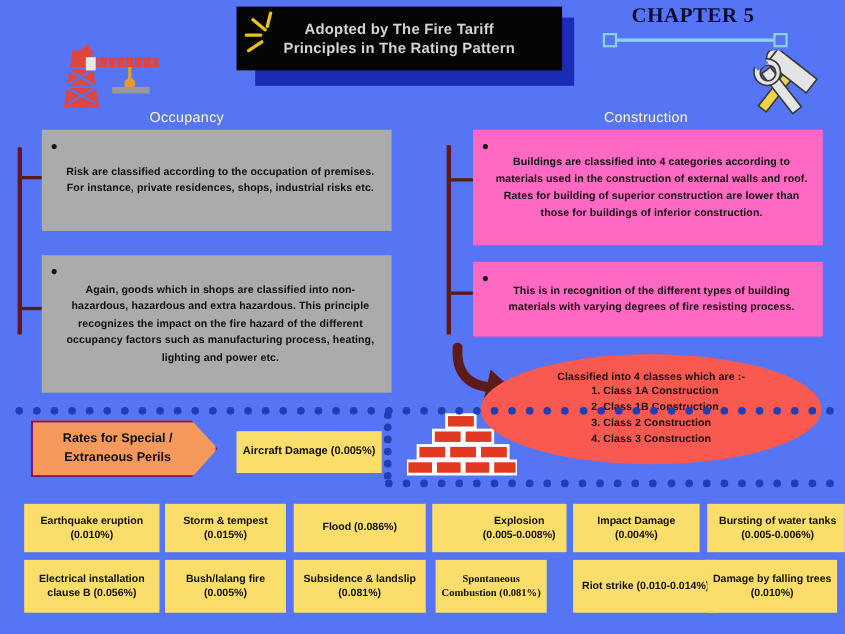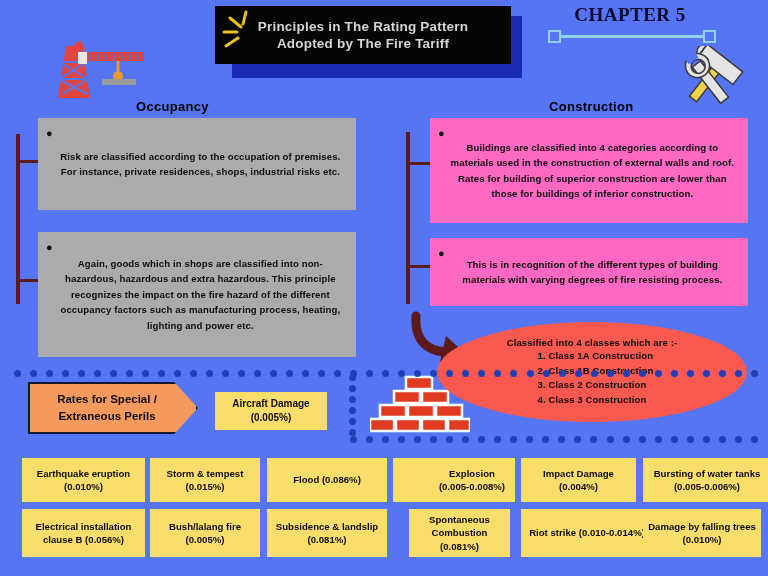--- a/index.html
+++ b/index.html
@@ -32,21 +32,21 @@
     font-family:"Liberation Serif", serif;font-size:19px;font-weight:bold;
     color:#0a0a2e;text-align:center;line-height:22px;letter-spacing:.5px;
   }
   #chapter-rule{position:absolute;left:8px;top:26px;width:168px;height:14px;}
   .rule-line{position:absolute;left:10px;top:5px;width:148px;height:3px;background:#8fd2e8;}
   .rule-sq{position:absolute;top:0;width:13px;height:13px;border:2px solid #8fd2e8;background:#5575f5;box-sizing:border-box;}
   .rule-sq.l{left:0;} .rule-sq.r{right:0;}
 
   
   .sec-head{
-    position:absolute;font-size:13px;font-weight:bold;color:#000000;
+    position:absolute;font-size:13px;font-weight:normal;color:#fef9c3;
     letter-spacing:.3px;
   }
   #head-occupancy{left:136px;top:99px;}
   #head-construction{left:549px;top:99px;}
 
   
   #crane-icon{position:absolute;left:56px;top:38px;width:95px;height:62px;}
   #tools-icon{position:absolute;left:658px;top:46px;width:100px;height:66px;}
   #bricks-icon{position:absolute;left:370px;top:375px;width:100px;height:58px;}
   #curve-arrow{position:absolute;left:408px;top:310px;width:70px;height:58px;}
@@ -93,50 +93,50 @@
   }
 
   
   .dotrow{position:absolute;height:7px;display:flex;justify-content:space-between;}
   .dotcol{position:absolute;width:7px;display:flex;flex-direction:column;justify-content:space-between;}
   .dot{width:7px;height:7px;border-radius:50%;background:#1f3fb5;flex:0 0 auto;}
 
   
   #rates-banner{
     position:absolute;left:28px;top:382px;width:170px;height:52px;
-    background:#f59a5c;border:2px solid #0f172a;box-sizing:border-box;
+    background:#f59a5c;border:2px solid #701a75;box-sizing:border-box;
     clip-path:polygon(0 0,86% 0,100% 50%,86% 100%,0 100%);
     display:flex;align-items:center;justify-content:center;
   }
   #rates-banner span{
     font-size:11.5px;font-weight:bold;color:#0d0d0d;text-align:center;line-height:17px;
     padding-right:12px;
   }
 
   
   .ybox{
     position:absolute;background:#fbdd6b;display:flex;align-items:center;justify-content:center;
     box-sizing:border-box;padding:2px 4px;
   }
   .ybox span{
     font-size:10px;font-weight:bold;color:#0d0d0d;text-align:center;line-height:14px;
   }
-  #box-aircraft{left:215px;top:392px;width:112px;height:38px;}
+  #box-aircraft{left:215px;top:392px;width:132px;height:38px;}
 
   .grid-cell span{font-size:9.6px;line-height:13.5px;}
 </style>
 </head>
 <body>
 
 <div class="stage">
 
   <div id="title-shadow"></div>
   <div id="title-box">
+    <div class="tline">Adopted by The Fire Tariff</div>
     <div class="tline">Principles in The Rating Pattern</div>
-    <div class="tline">Adopted by The Fire Tariff</div>
   </div>
   <svg id="spark" viewBox="0 0 46 46">
     <g stroke="#e8c31e" stroke-width="3" stroke-linecap="round" fill="none">
       <line x1="24" y1="4" x2="21" y2="16"></line>
       <line x1="8" y1="10" x2="19" y2="19"></line>
       <line x1="2" y1="24" x2="15" y2="24"></line>
       <line x1="4" y1="38" x2="16" y2="30"></line>
     </g>
   </svg>
 
@@ -368,21 +368,21 @@
       </div>
       <div class="ybox grid-cell" style="left: 22px; top: 509px; width: 123px; height: 48px;">
         <span>Electrical installation clause B (0.056%)</span>
       </div>
       <div class="ybox grid-cell" style="left: 150px; top: 509px; width: 110px; height: 48px;">
         <span>Bush/lalang fire (0.005%)</span>
       </div>
       <div class="ybox grid-cell" style="left: 267px; top: 509px; width: 120px; height: 48px;">
         <span>Subsidence &amp; landslip (0.081%)</span>
       </div>
-      <div class="ybox grid-cell" style="left: 409px; top: 509px; width: 101px; height: 48px;">
+      <div class="ybox grid-cell" style="left: 396px; top: 509px; width: 101px; height: 48px; font-family: Liberation Serif, serif;">
         <span>Spontaneous Combustion (0.081%)</span>
       </div>
       <div class="ybox grid-cell" style="left: 521px; top: 509px; width: 132px; height: 48px;">
         <span>Riot strike (0.010-0.014%)</span>
       </div>
       <div class="ybox grid-cell" style="left: 643px; top: 509px; width: 118px; height: 48px;">
         <span>Damage by falling trees (0.010%)</span>
       </div>
     </div>
 

